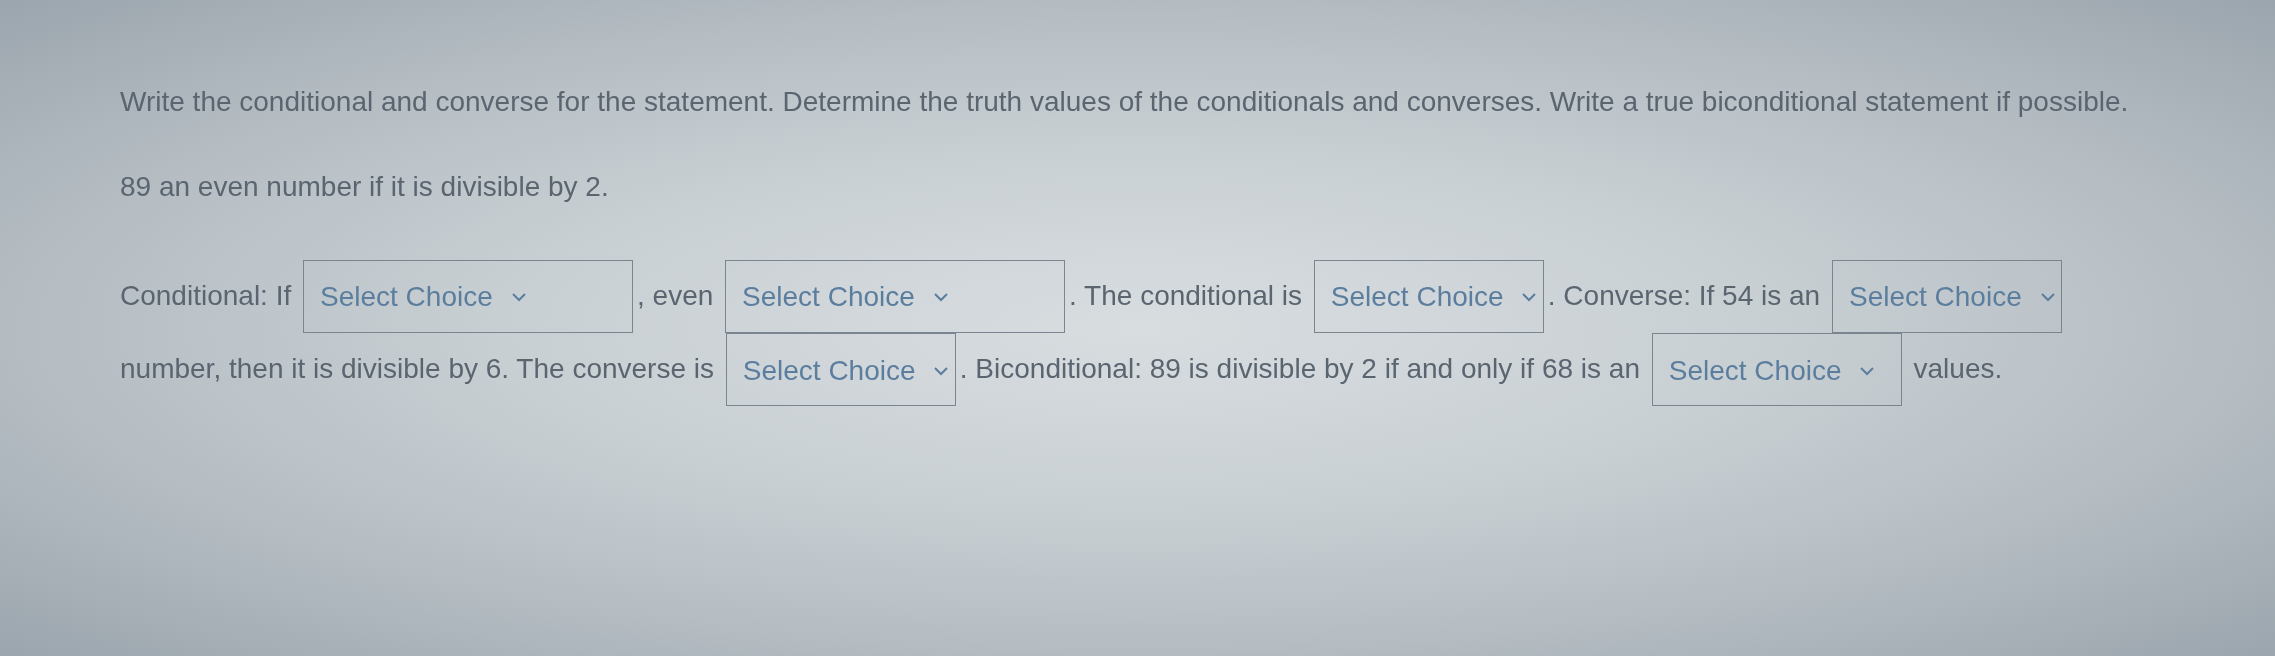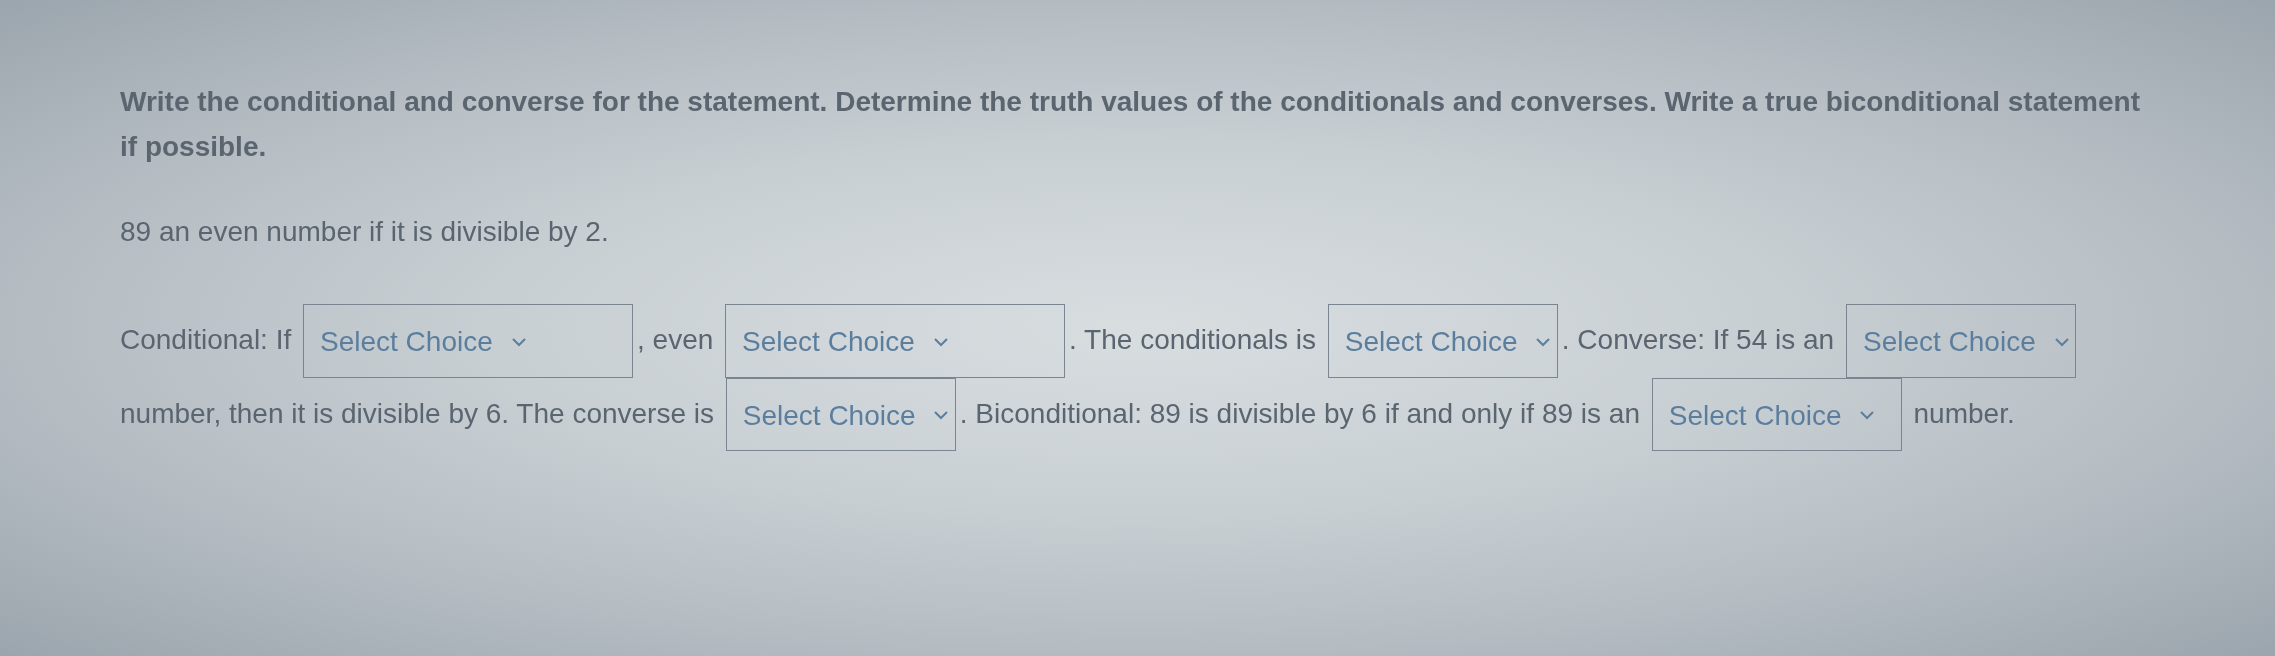--- a/index.html
+++ b/index.html
@@ -12,21 +12,20 @@
   body {
     background: radial-gradient(ellipse at center, #d8dde0 0%, #c8cfd3 40%, #b4bcc2 70%, #9ba5ad 100%);
     font-family: "Helvetica Neue", Arial, sans-serif;
     font-size: 28px;
     color: #5a6570;
     padding: 80px 120px 60px 120px;
     line-height: 1.6;
   }
   .instructions {
     margin-bottom: 40px;
-    font-weight: bold;
   }
   .statement {
     margin-bottom: 50px;
     margin-top: 11px;
   }
   .answer-area {
     line-height: 2.2;
   }
   .select-box {
     display: inline-block;
@@ -69,40 +68,40 @@
     <span class="label">Select Choice</span>
     <span class="chevron"><svg width="16" height="12" viewBox="0 0 16 12">
           <path d="M2 3 L8 9 L14 3" fill="none" stroke="#5b7e9e" stroke-width="2"></path>
         </svg></span>
   </span><span>, even</span>
   <span class="select-box wider">
     <span class="label">Select Choice</span>
     <span class="chevron"><svg width="16" height="12" viewBox="0 0 16 12">
           <path d="M2 3 L8 9 L14 3" fill="none" stroke="#5b7e9e" stroke-width="2"></path>
         </svg></span>
-  </span><span>. The conditionals is</span>
+  </span><span>. The conditional is</span>
   <span class="select-box med">
     <span class="label">Select Choice</span>
     <span class="chevron"><svg width="16" height="12" viewBox="0 0 16 12">
           <path d="M2 3 L8 9 L14 3" fill="none" stroke="#5b7e9e" stroke-width="2"></path>
         </svg></span>
   </span><span>. Converse: If 54 is an</span>
   <span class="select-box med2">
     <span class="label">Select Choice</span>
     <span class="chevron"><svg width="16" height="12" viewBox="0 0 16 12">
           <path d="M2 3 L8 9 L14 3" fill="none" stroke="#5b7e9e" stroke-width="2"></path>
         </svg></span>
   </span>
   <span>number, then it is divisible by 6. The converse is</span>
   <span class="select-box med2">
     <span class="label">Select Choice</span>
     <span class="chevron"><svg width="16" height="12" viewBox="0 0 16 12">
           <path d="M2 3 L8 9 L14 3" fill="none" stroke="#5b7e9e" stroke-width="2"></path>
         </svg></span>
-  </span><span>. Biconditional: 89 is divisible by 6 if and only if 89 is an</span>
+  </span><span>. Biconditional: 89 is divisible by 2 if and only if 68 is an</span>
   <span class="select-box med3">
     <span class="label">Select Choice</span>
     <span class="chevron"><svg width="16" height="12" viewBox="0 0 16 12">
           <path d="M2 3 L8 9 L14 3" fill="none" stroke="#5b7e9e" stroke-width="2"></path>
         </svg></span>
   </span>
-  <span>number.</span>
+  <span>values.</span>
 </div>
 
 </body></html>

